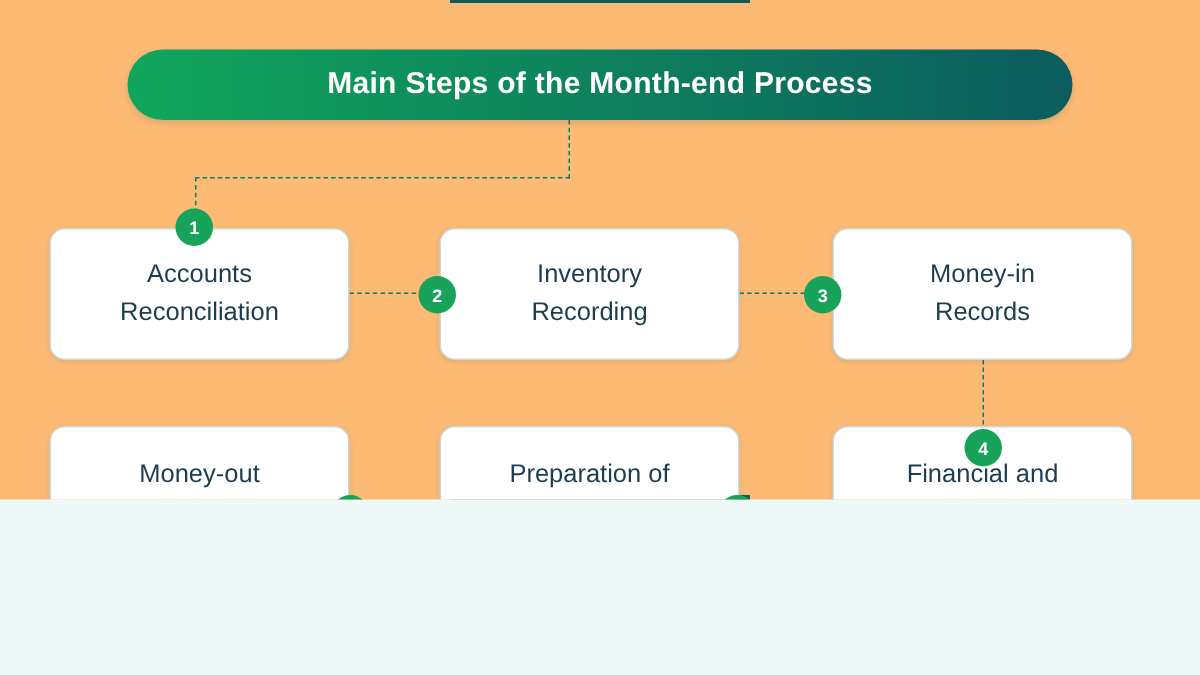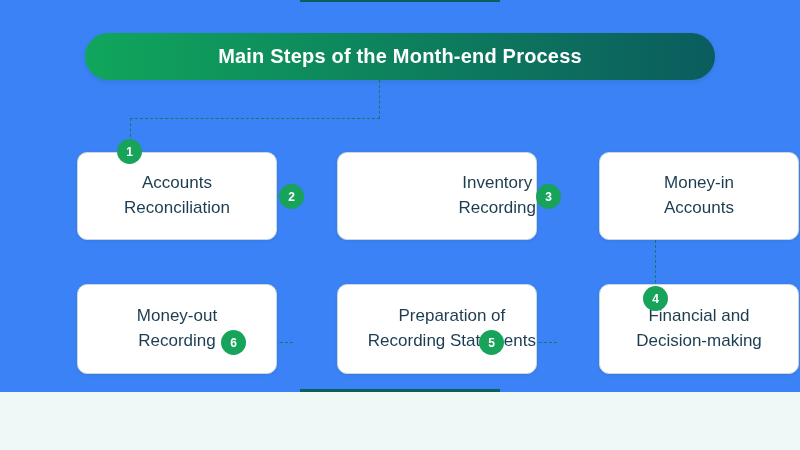--- a/index.html
+++ b/index.html
@@ -4,22 +4,22 @@
 <style>
   * { margin: 0; padding: 0; box-sizing: border-box; }
   html, body { width: 100%; height: 100%; }
   body {
     font-family: "Liberation Sans", sans-serif;
     display: flex; align-items: flex-start; justify-content: flex-start;
     background: #eef9f7;
   }
   .canvas {
     position: relative;
-    width: 800px; height: 392px;
-    background: #3b82f6;
+    width: 800px; height: 333px;
+    background: #fdba74;
     overflow: hidden;
   }
   .accent-bar { position: absolute; left: 300px; width: 200px; background: #0b5e5c; }
   .accent-top { top: 0; height: 2px; }
   .accent-bottom { bottom: 0; height: 3px; }
 
   .header-pill {
     position: absolute; left: 85px; top: 33px;
     width: 630px; height: 47px; border-radius: 26px;
     background: linear-gradient(90deg, #10a65c 0%, #0b5c5e 100%);
@@ -33,26 +33,25 @@
   .dash-h { position: absolute; border-top: 1.5px dashed #0f7b6b; height: 0; }
   .dash-v { position: absolute; border-left: 1.5px dashed #0f7b6b; width: 0; }
 
   .card {
     position: absolute; width: 200px;
     background: #ffffff;
     border: 1px solid #ccd9d7;
     border-radius: 10px;
     display: flex; align-items: center; justify-content: center;
     box-shadow: 0 1px 3px rgba(13, 70, 66, 0.10);
-    margin-left: 44px;
   }
   .row1 { top: 152px; height: 88px; }
   .row2 { top: 284px; height: 90px; }
   .col1 { left: 33px; }
-  .col2 { left: 293px; justify-content: flex-end; }
+  .col2 { left: 293px; }
   .col3 { left: 555px; }
 
   .card-label {
     color: #1c3c50; font-size: 17px; font-weight: 500;
     text-align: center; line-height: 1.45;
     white-space: pre-line;
   }
 
   .badge {
     position: absolute; width: 25px; height: 25px; border-radius: 50%;
@@ -101,21 +100,21 @@
   <div class="card row1 col1">
     <span class="card-label">Accounts
 Reconciliation</span>
   </div>
   <div class="card row1 col2">
     <span class="card-label">Inventory
 Recording</span>
   </div>
   <div class="card row1 col3">
     <span class="card-label">Money-in
-Accounts</span>
+Records</span>
   </div>
 
   <div class="card row2 col1">
     <span class="card-label">Money-out
 Recording</span>
   </div>
   <div class="card row2 col2">
     <span class="card-label">Preparation of
 Recording Statements</span>
   </div>

